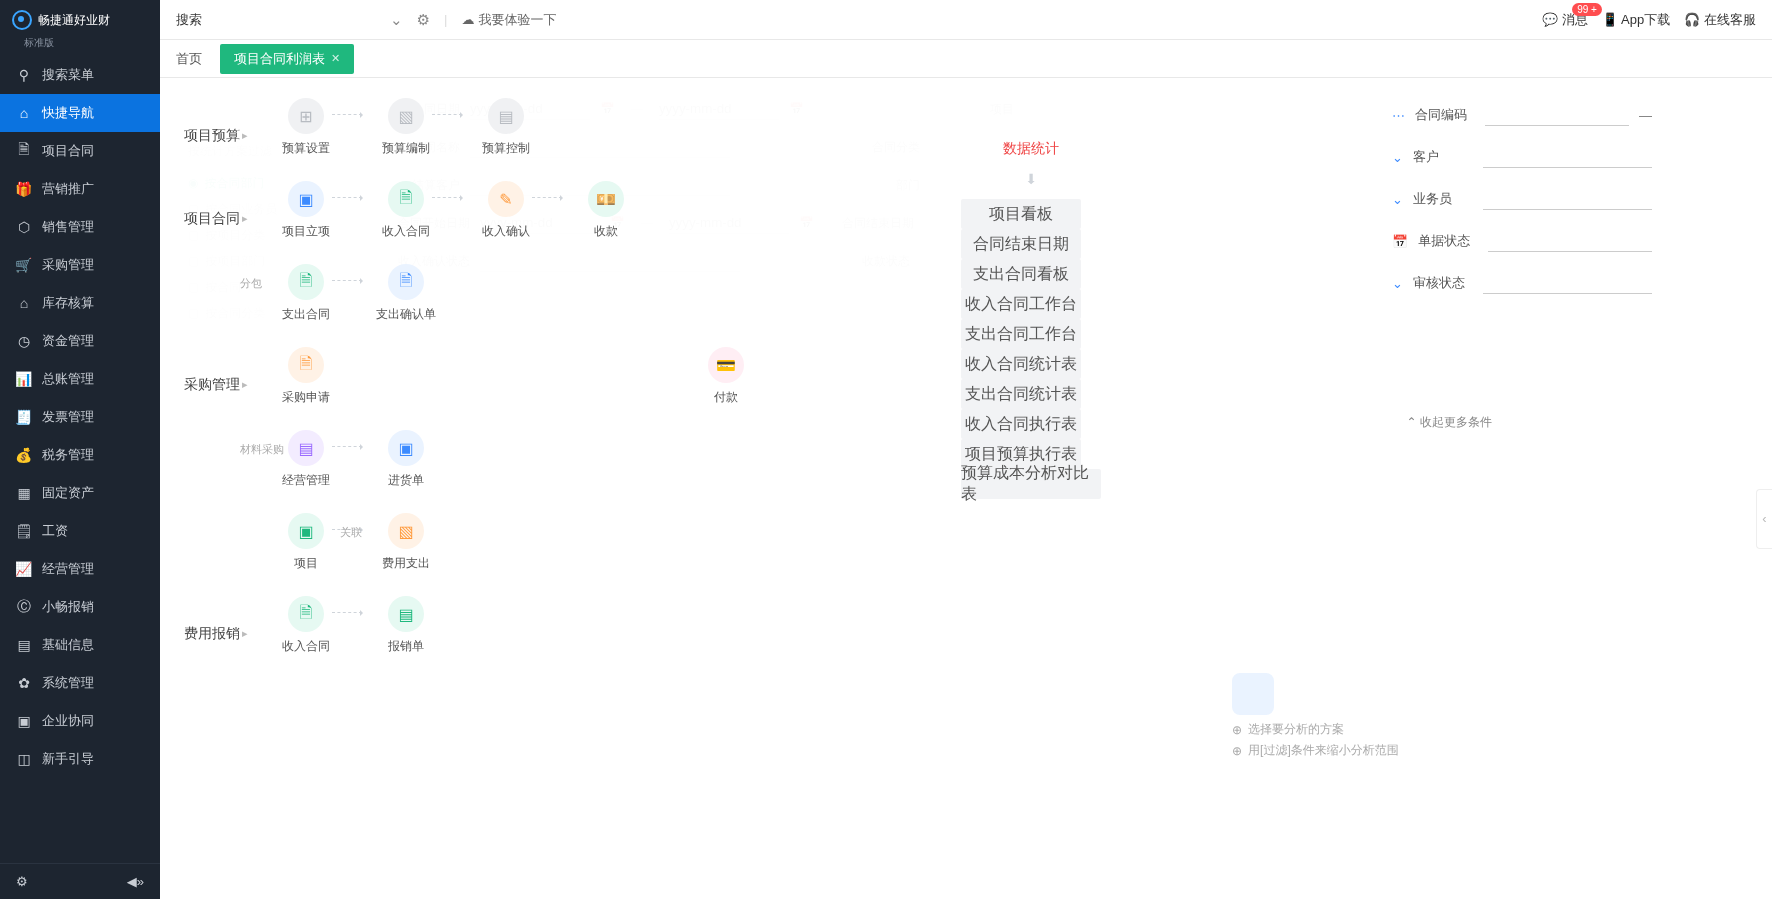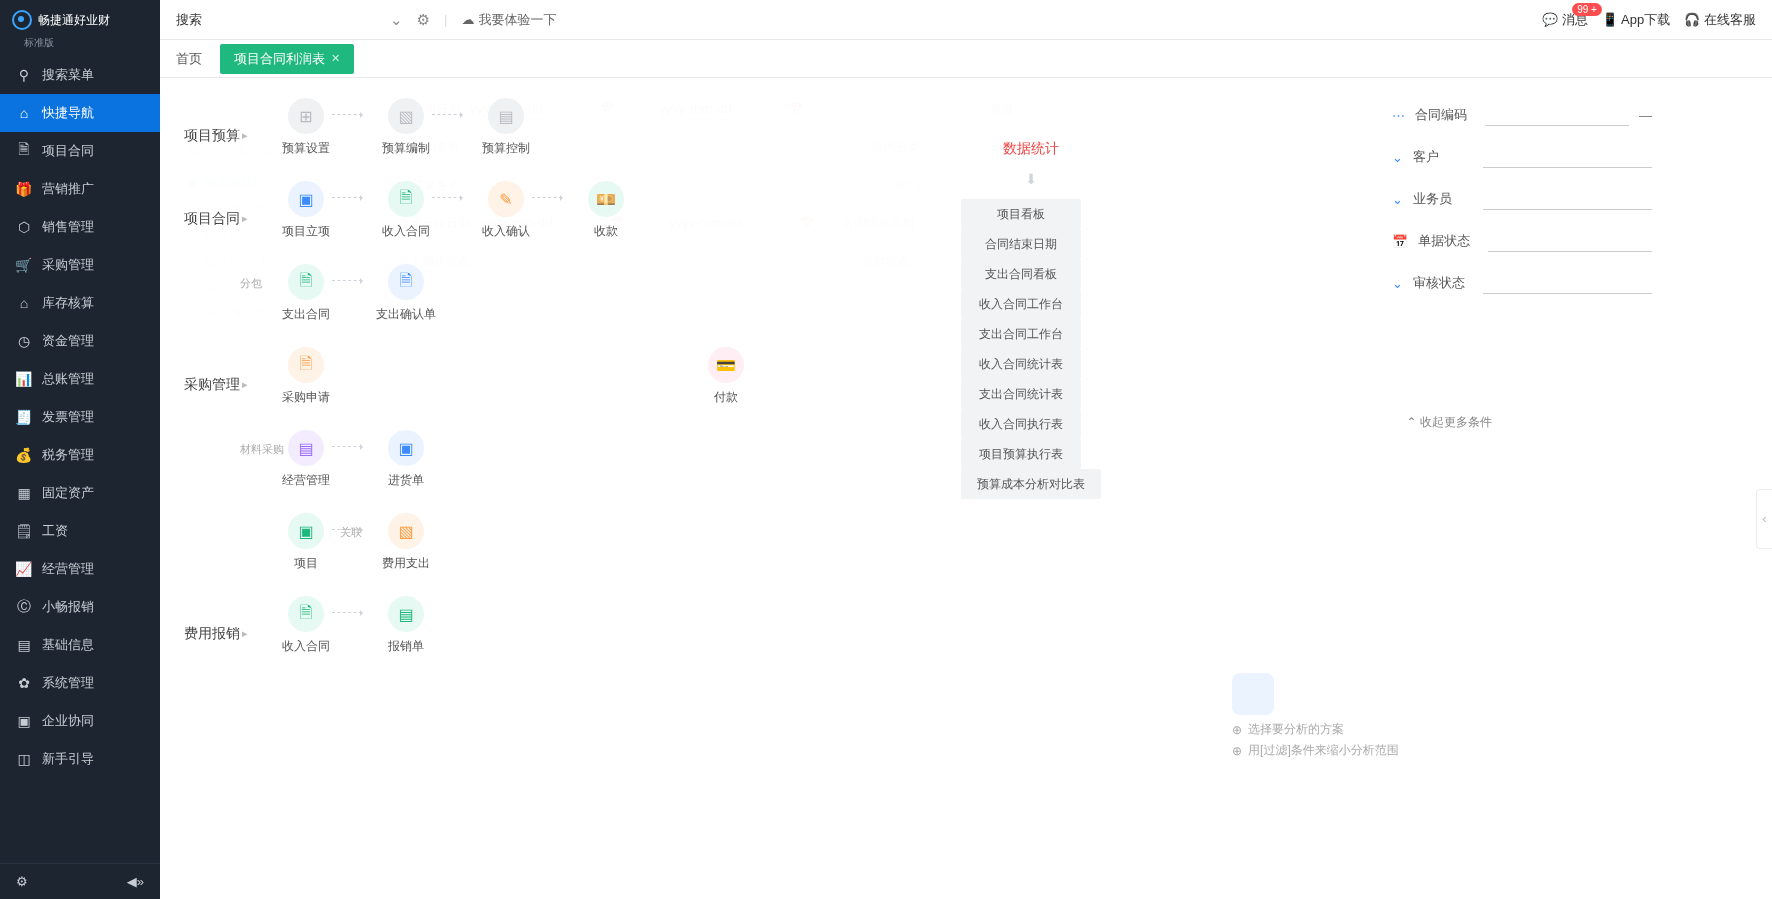--- a/index.html
+++ b/index.html
@@ -75,21 +75,21 @@
 .ic-purple{background:#f3ecff;color:#9b6cff}
 .node-label{font-size:12px;color:#555;white-space:nowrap}
 .arrow{position:absolute;top:16px;left:58px;width:30px;border-top:1px dashed #cfd4da}
 .arrow::after{content:"";position:absolute;right:-4px;top:-3px;border:3px solid transparent;border-left-color:#cfd4da}
 .sub-label{position:absolute;font-size:11px;color:#aaa}
 
 
 .dash-col{position:absolute;right:24px;top:62px;width:130px;display:flex;flex-direction:column;align-items:center;gap:12px}
 .dash-title{font-size:14px;color:#ef4444;margin-bottom:1px}
 .dash-arrow{color:#cfd4da;font-size:14px}
-.dash-btn{width:120px;height:30px;background:#f2f3f5;color:#555;font-size:12px;display:flex;align-items:center;justify-content:center;cursor:pointer;border-radius:2px}
+.dash-btn{width:120px;height:30px;background:#f2f3f5;color:#555;font-size:16px;display:flex;align-items:center;justify-content:center;cursor:pointer;border-radius:2px}
 .dash-btn.wide{width:140px}
 
 
 .bot{position:absolute;right:280px;bottom:140px;width:260px;font-size:12px;color:#aaa}
 .bot-icon{width:42px;height:42px;background:#eaf3ff;border-radius:8px;position:relative;margin-bottom:6px}
 .bot-row{display:flex;align-items:center;gap:6px;margin-top:4px}
 
 .side-chevron{position:absolute;right:0;top:50%;width:16px;height:60px;background:#fff;border:1px solid #eee;border-right:none;border-radius:4px 0 0 4px;display:flex;align-items:center;justify-content:center;color:#bbb;cursor:pointer}
 
 ::-webkit-scrollbar{width:6px;height:6px}

